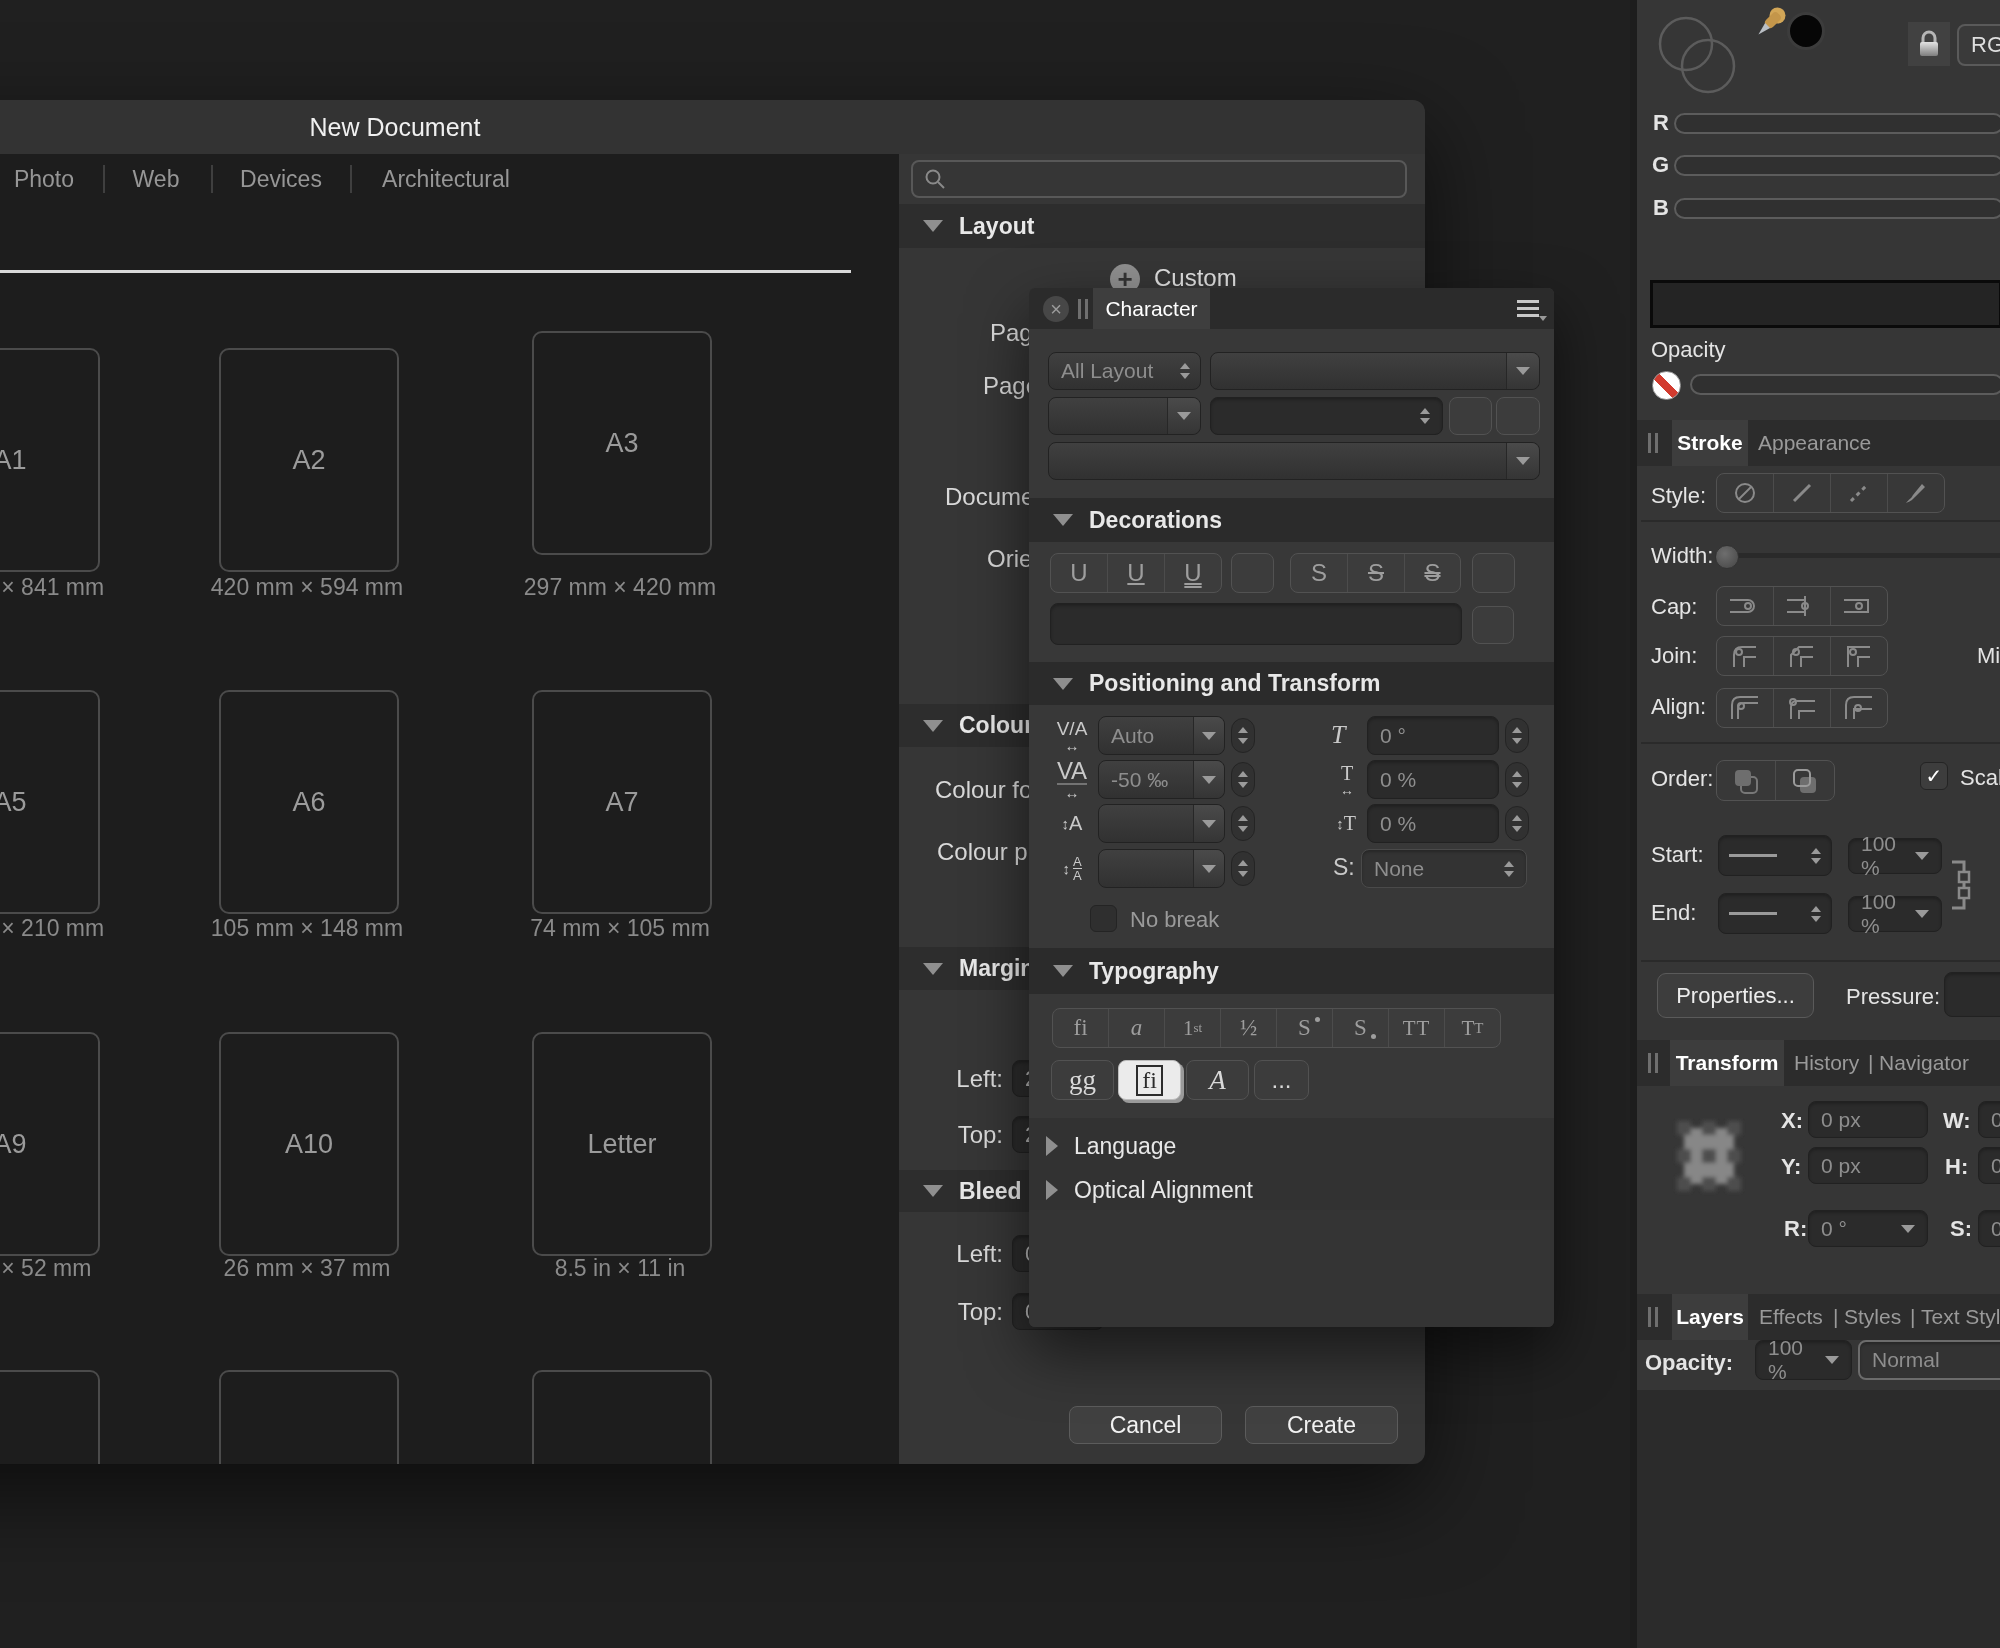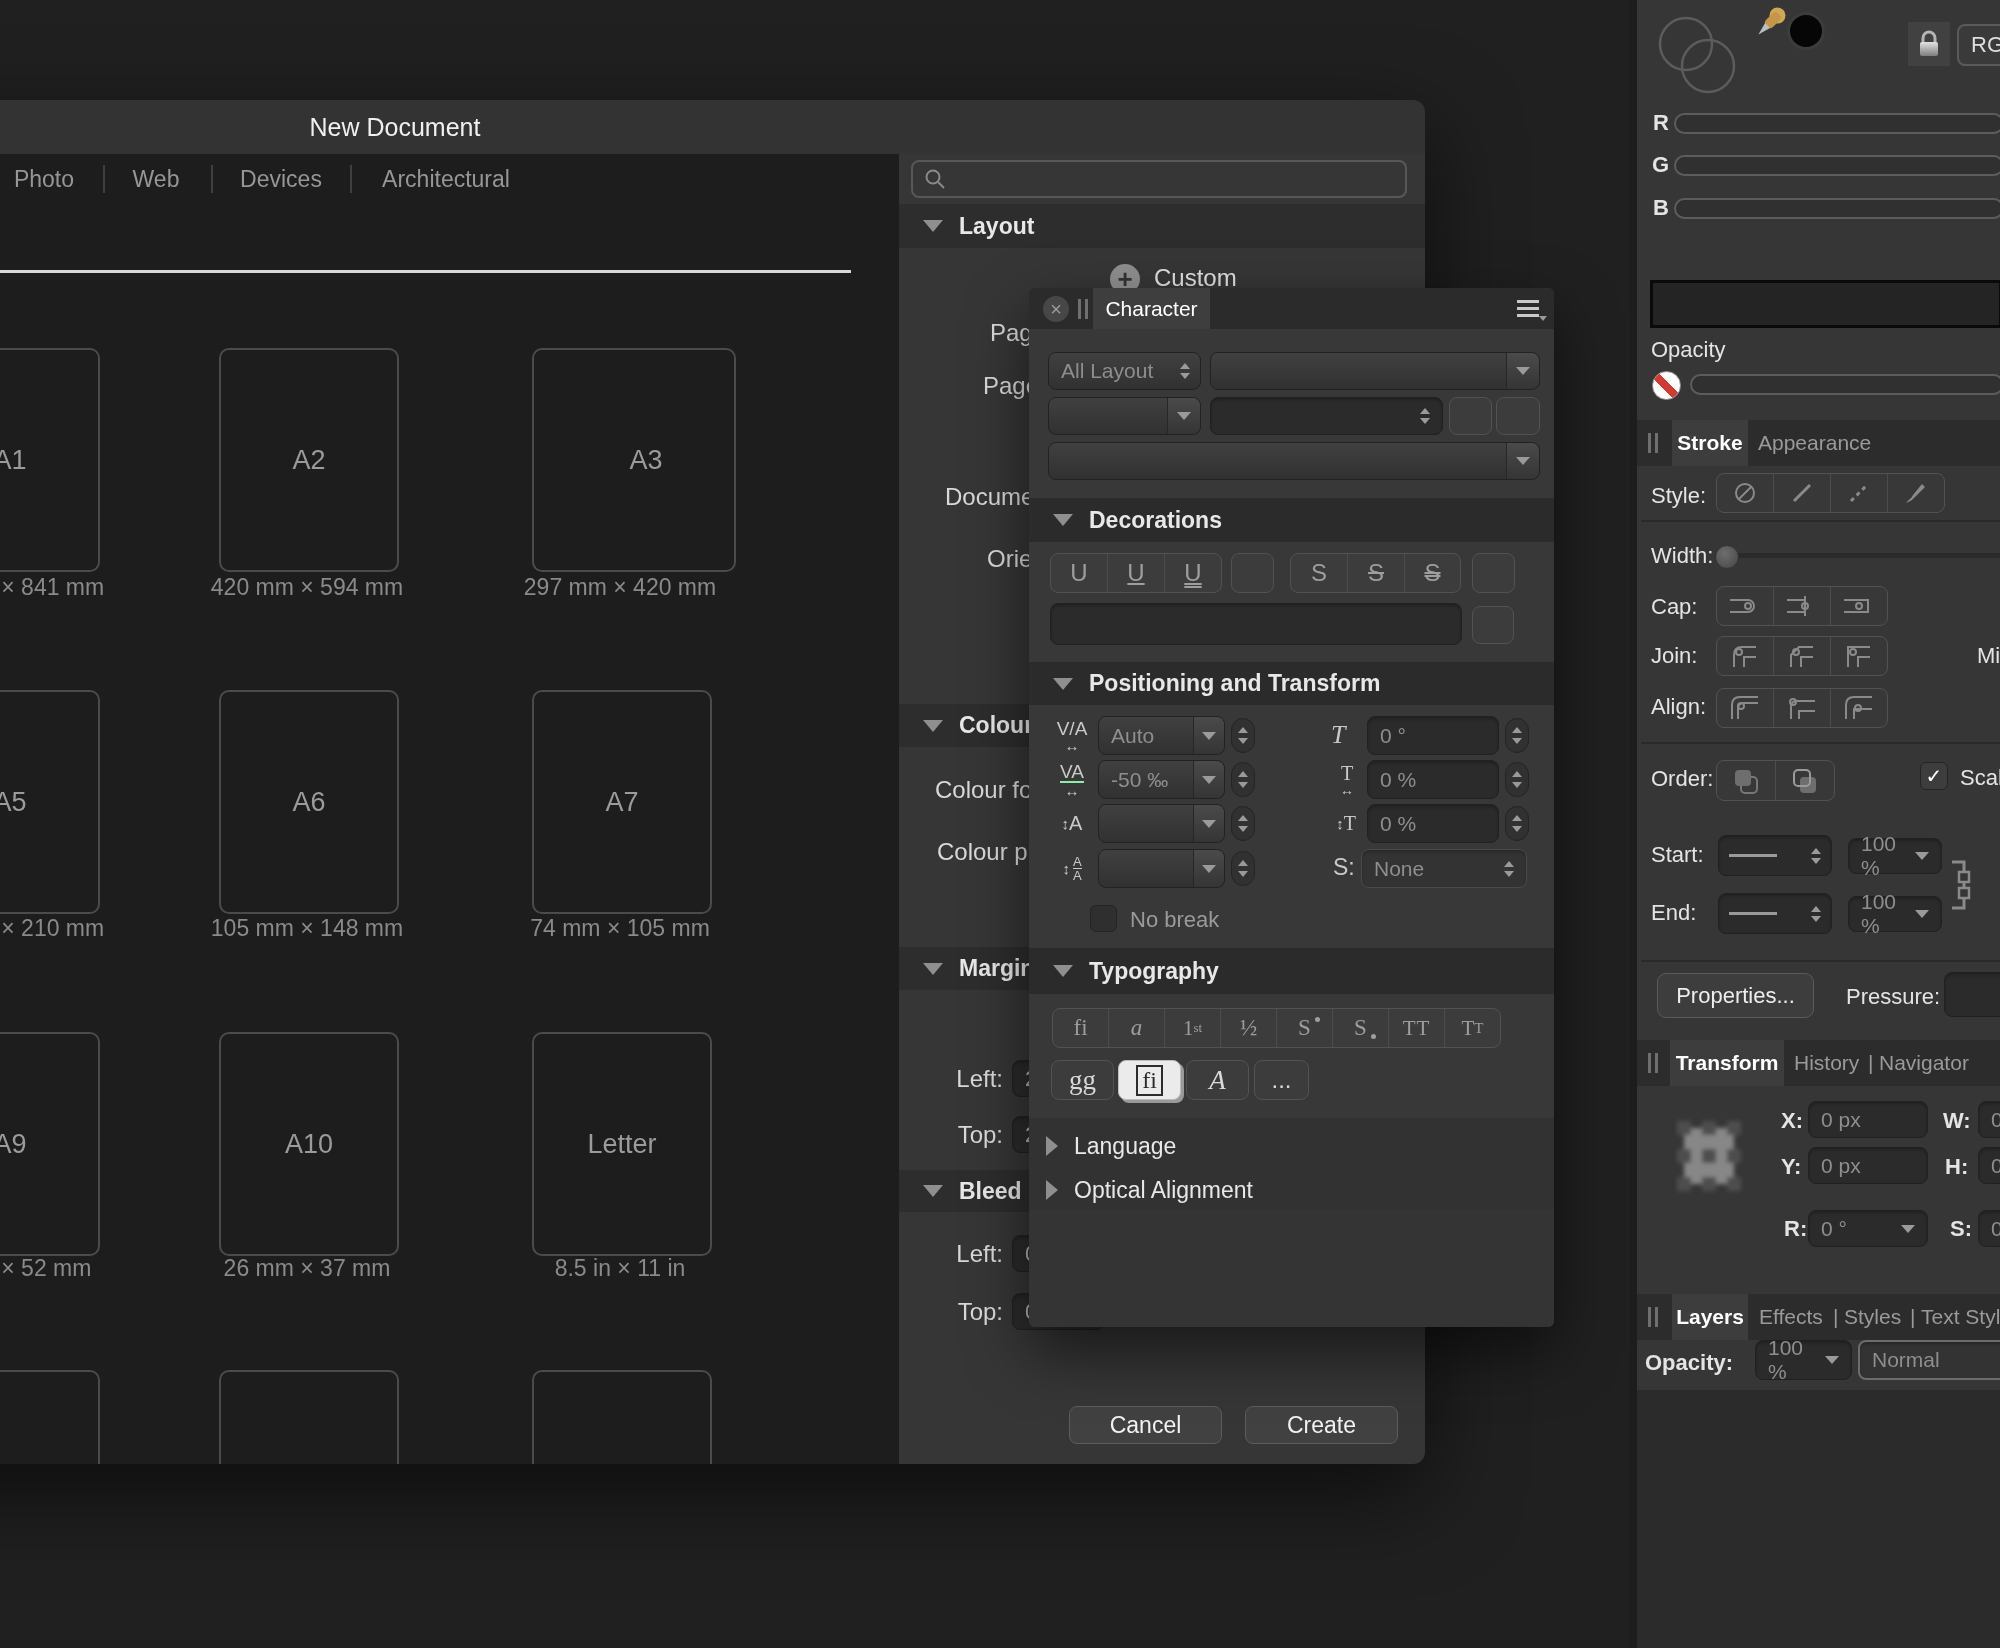--- a/index.html
+++ b/index.html
@@ -74,21 +74,21 @@
       <div class="ab" style="left:140px;top:116px;width:851px;height:3px;background:#d9d9d9;"></div>
 
       <div class="card" style="left:60px;top:194px;width:176px;height:220px;">
         <span>A1</span>
         </div>
       <div class="cardsize" style="left:148px;top:420px;">594 mm × 841 mm</div>
       <div class="card" style="left:359px;top:194px;width:176px;height:220px;">
         <span>A2</span>
         </div>
       <div class="cardsize" style="left:447px;top:420px;">420 mm × 594 mm</div>
-      <div class="card" style="left:672px;top:194px;width:176px;height:220px;padding-left:24px;">
+      <div class="card" style="left:672px;top:177px;width:176px;height:220px;">
         <span>A3</span>
         </div>
       <div class="cardsize" style="left:760px;top:420px;">297 mm × 420 mm</div>
 
       <div class="card" style="left:60px;top:536px;width:176px;height:220px;">
         <span>A5</span>
         </div>
       <div class="cardsize" style="left:148px;top:761px;">148 mm × 210 mm</div>
       <div class="card" style="left:359px;top:536px;width:176px;height:220px;">
         <span>A6</span>
@@ -291,21 +291,21 @@
     <div class="ab serif" style="left:302px;top:432px;color:#c9c9c9;font-size:26px;font-style:italic;">T</div>
     <div class="field ab" style="left:338px;top:428px;width:132px;height:39px;">
       <span>0 °</span>
       </div>
     <div class="pill ab" style="left:476px;top:430px;width:24px;height:35px;">
         <i class="ddu"></i>
         <i class="ddd"></i>
       </div>
 
     <div class="ab flex" style="left:22px;top:472px;width:42px;height:39px;color:#c9c9c9;flex-direction:column;justify-content:center;line-height:1;">
-      <span style="font-size:19px;border-bottom:2px solid #86efac;">VA</span>
+      <span style="font-size:24px;border-bottom:2px solid #737373;">VA</span>
         <span style="font-size:15px;">↔</span>
       </div>
     <div class="combo ab" style="left:69px;top:472px;width:127px;height:39px;">
       <span class="main">-50 ‰</span>
       <span class="arr" style="width:30px;">
           <i class="dd"></i>
         </span>
       </div>
     <div class="pill ab" style="left:202px;top:474px;width:24px;height:35px;">
         <i class="ddu"></i>

